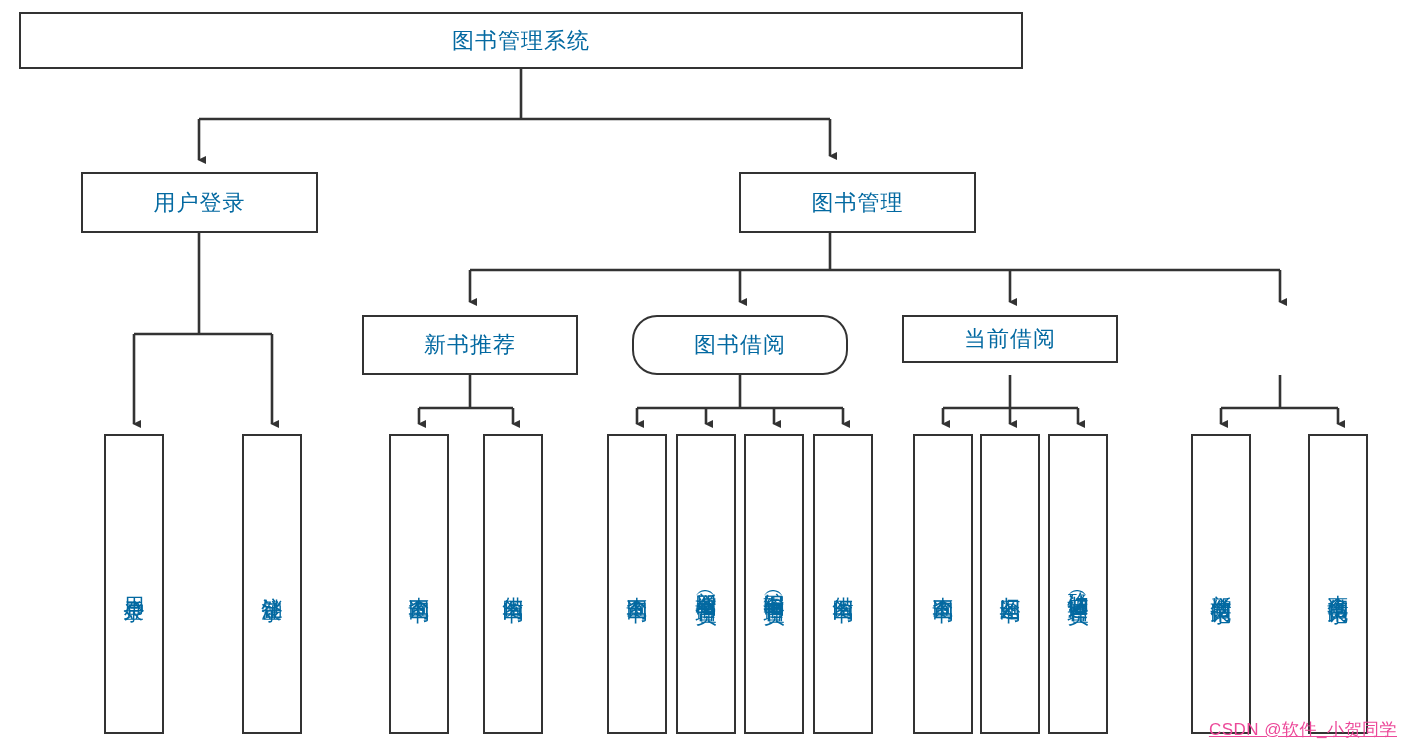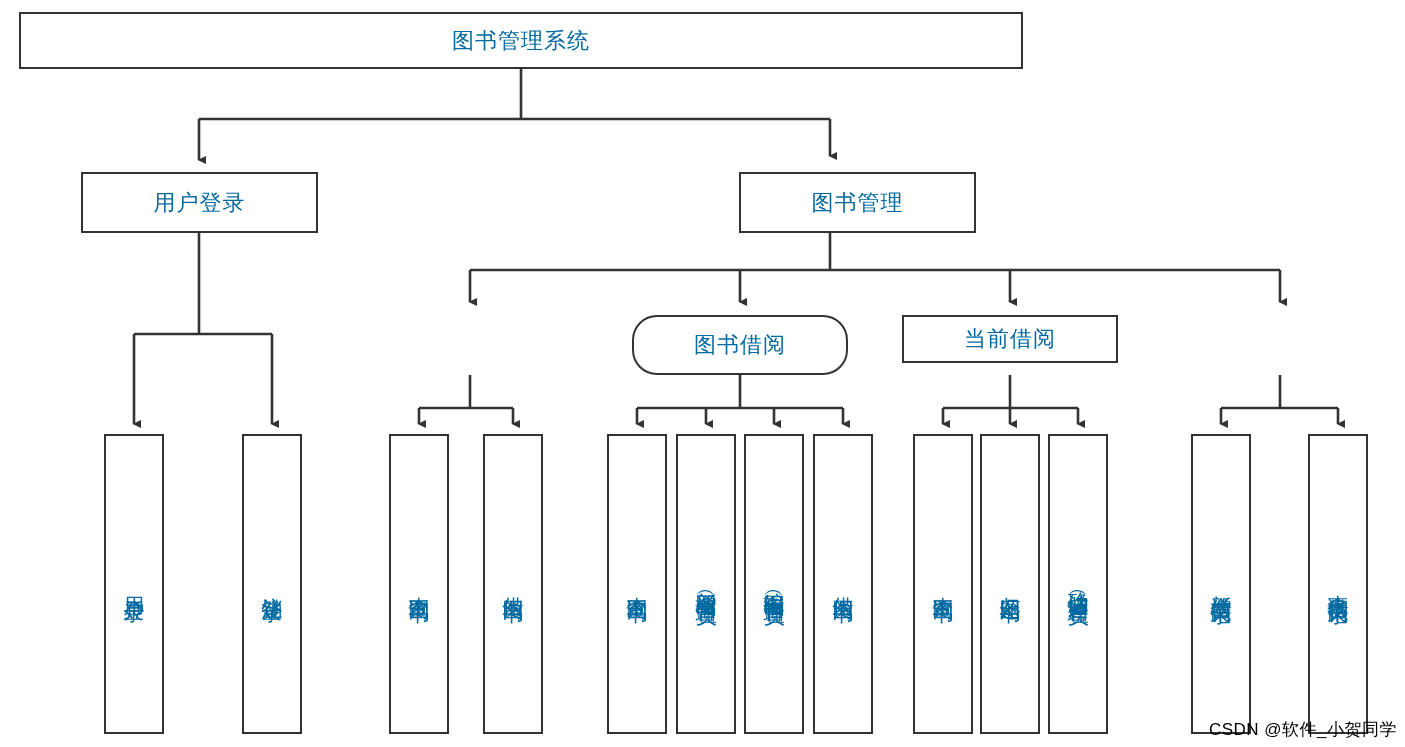--- a/index.html
+++ b/index.html
@@ -54,23 +54,24 @@
     writing-mode: vertical-rl;
     text-orientation: upright;
     white-space: normal;
     display: block;
   }
   .watermark {
     position: absolute;
     right: 8px;
     bottom: 6px;
     font-size: 17px;
-    color: #000000;
+    color: #ec4899;
     letter-spacing: 0.5px;
     white-space: nowrap;
+    text-decoration: underline;
   }
 </style>
 </head>
 <body>
 
 <div id="canvas">
 
   <svg class="wires" viewBox="0 0 1405 747">
     <defs>
       <marker id="arrow" markerWidth="9" markerHeight="9" refX="4" refY="7.2" orient="auto" markerUnits="userSpaceOnUse">
@@ -125,20 +126,23 @@
     <span>图书管理系统</span>
   </div>
 
   <div class="node horiz" style="left:81px; top:172px; width:237px; height:61px;">
     <span>用户登录</span>
   </div>
   <div class="node horiz" style="left:711px; top:172px; width:237px; height:61px;margin-left:28px;">
     <span>图书管理</span>
   </div>
 
+  <div class="node horiz" style="left:362px; top:315px; width:216px; height:60px;">
+    <span>新书推荐</span>
+  </div>
   <div class="node horiz" style="left:632px; top:315px; width:216px; height:60px;border-radius:25px;">
     <span>图书借阅</span>
   </div>
   <div class="node horiz" style="left:902px; top:315px; width:216px; height:48px;">
     <span>当前借阅</span>
   </div>
 
   <div class="node vert" style="left:104px; top:434px; width:60px; height:300px;">
     <span class="vlabel">用户登录</span>
   </div>

